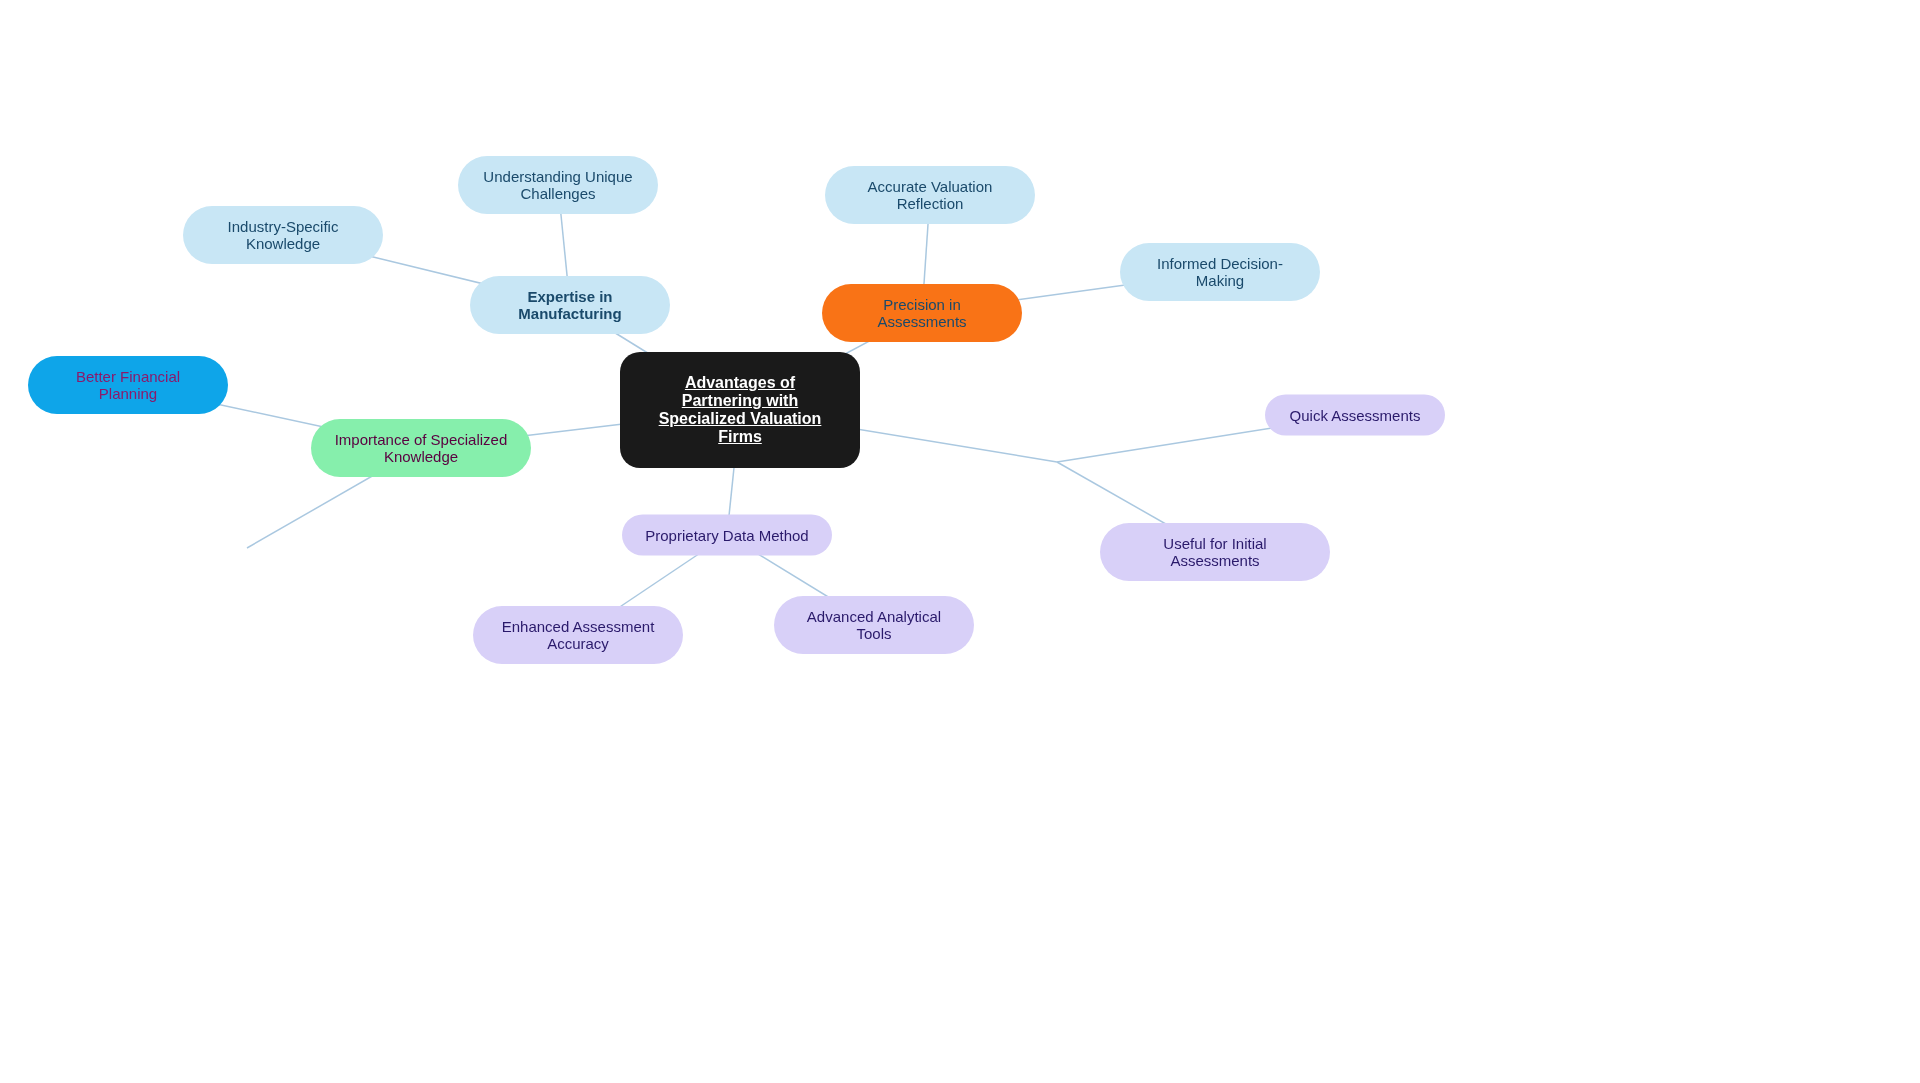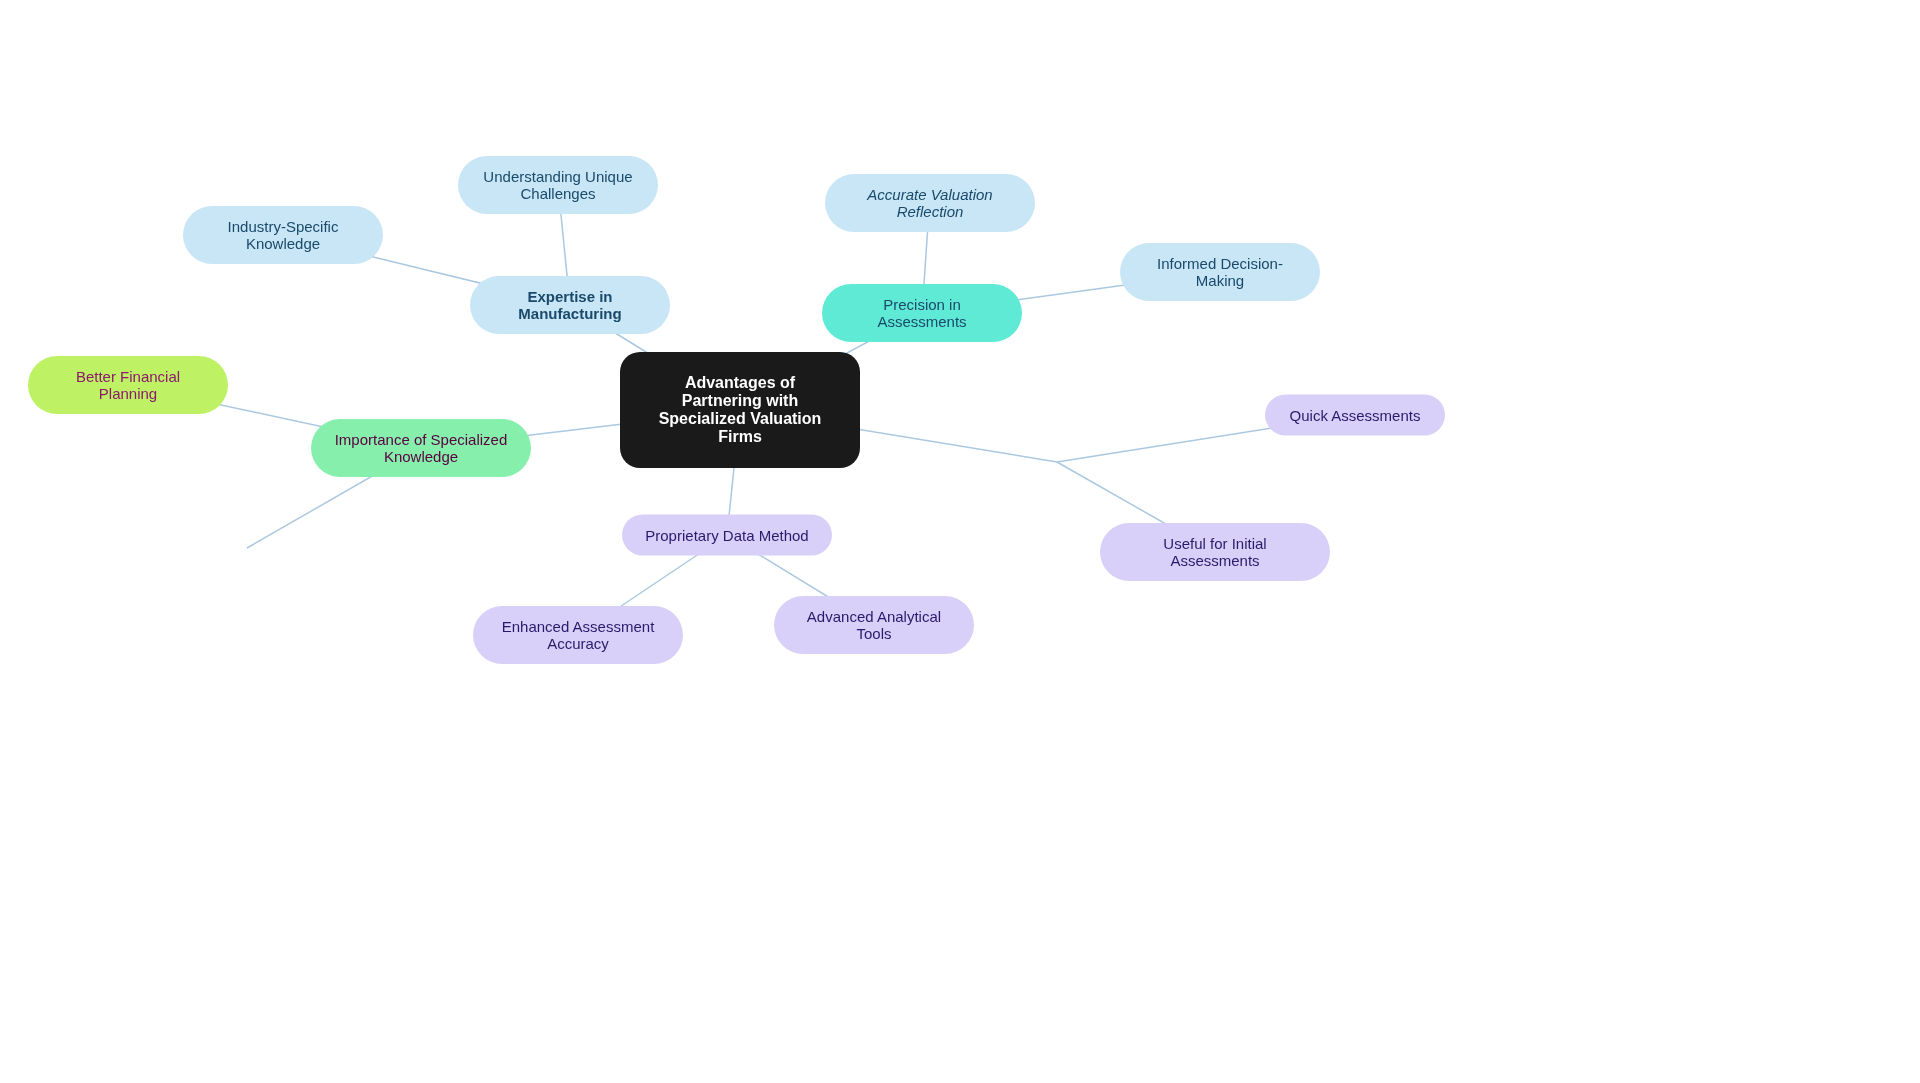--- a/index.html
+++ b/index.html
@@ -36,32 +36,33 @@
       transform: translate(-50%, -50%);
     }
     .node-center {
       background: #1a1a1a;
       color: #ffffff;
       font-size: 16px;
       font-weight: 600;
       border-radius: 20px;
       width: 240px;
       padding: 22px 24px;
+      text-decoration: underline;
     }
     .node-blue {
       background: #c8e6f5;
       color: #1a4a6b;
       border: none;
     }
     .node-blue-dark {
-      background: #5eead4;
+      background: #f97316;
       color: #1a4a6b;
     }
     .node-pink {
-      background: #bef264;
+      background: #0ea5e9;
       color: #8b1a6b;
       border: none;
     }
     .node-pink-dark {
       background: #86efac;
       color: #5a0040;
       font-weight: 500;
     }
     .node-purple {
       background: #c8c0f0;
@@ -91,21 +92,21 @@
       <line x1="1057" y1="462" x2="1215" y2="552" stroke="#aac8e0" stroke-width="1.5"></line>
       <line x1="740" y1="410" x2="727" y2="535" stroke="#aac8e0" stroke-width="1.5"></line>
       <line x1="727" y1="535" x2="578" y2="635" stroke="#aac8e0" stroke-width="1.5"></line>
       <line x1="727" y1="535" x2="874" y2="625" stroke="#aac8e0" stroke-width="1.5"></line>
     </svg>
 <div class="node node-center" style="left: 740px; top: 410px; width: 240px;">Advantages of Partnering with Specialized Valuation Firms</div>
     <div class="node node-blue" style="left: 570px; top: 305px; width: 200px; font-weight: bold;">Expertise in Manufacturing</div>
     <div class="node node-blue" style="left: 558px; top: 185px; width: 200px;">Understanding Unique Challenges</div>
     <div class="node node-blue" style="left: 283px; top: 235px; width: 200px;">Industry-Specific Knowledge</div>
     <div class="node node-blue-dark" style="left: 922px; top: 313px; width: 200px;">Precision in Assessments</div>
-    <div class="node node-blue" style="left: 930px; top: 203px; width: 210px; font-style: italic;">Accurate Valuation Reflection</div>
+    <div class="node node-blue" style="left: 930px; top: 195px; width: 210px;">Accurate Valuation Reflection</div>
     <div class="node node-blue" style="left: 1220px; top: 272px; width: 200px;">Informed Decision-Making</div>
     <div class="node node-pink-dark" style="left: 421px; top: 448px; width: 220px;">Importance of Specialized Knowledge</div>
     <div class="node node-pink" style="left: 128px; top: 385px; width: 200px;">Better Financial Planning</div>
     <div class="node node-purple-light" style="left: 1355px; top: 415px; width: 180px;">Quick Assessments</div>
     <div class="node node-purple-light" style="left: 1215px; top: 552px; width: 230px;">Useful for Initial Assessments</div>
     <div class="node node-purple-light" style="left: 727px; top: 535px; width: 210px;">Proprietary Data Method</div>
     <div class="node node-purple-light" style="left: 578px; top: 635px; width: 210px;">Enhanced Assessment Accuracy</div>
     <div class="node node-purple-light" style="left: 874px; top: 625px; width: 200px;">Advanced Analytical Tools</div>
   </div>
 

